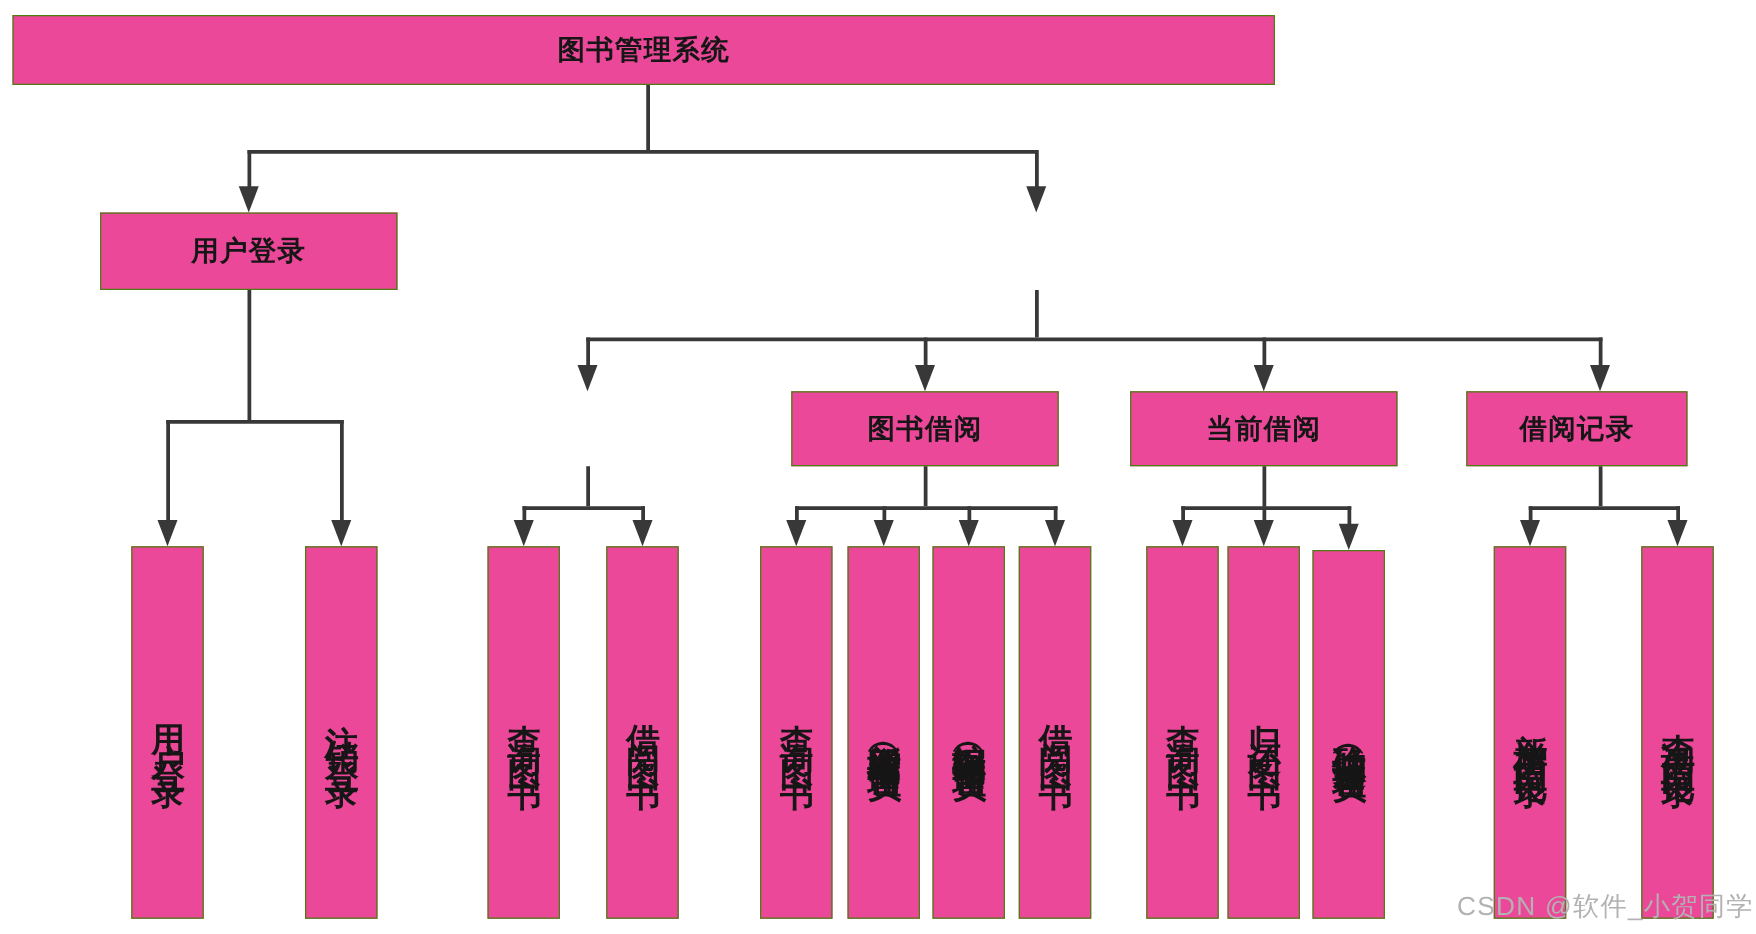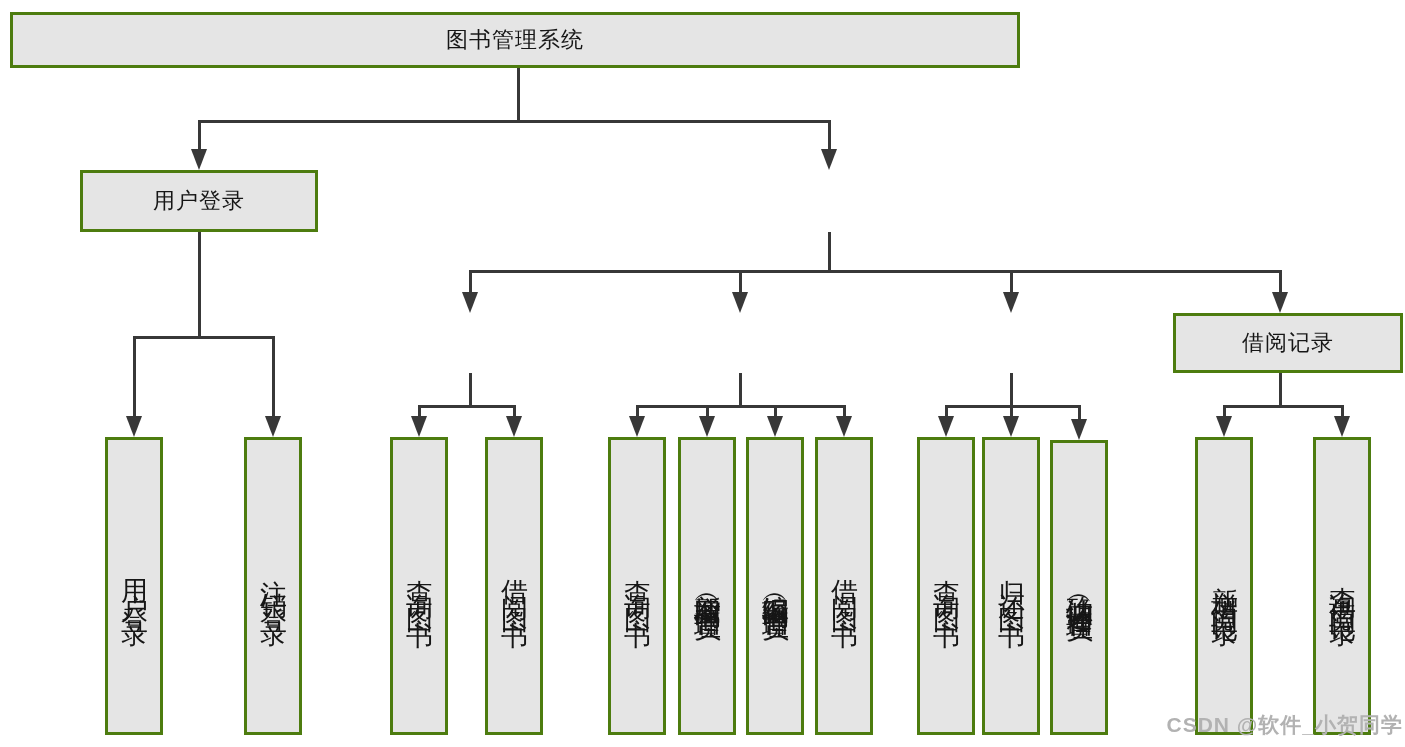--- a/index.html
+++ b/index.html
@@ -8,25 +8,26 @@
     background:#ffffff;
   }
   .canvas{
     position:relative;
     width:1405px;height:747px;
     background:#ffffff;
     overflow:hidden;
   }
   .box{
     position:absolute;
-    border:3px solid #4d7c0f;
-    background:#e5e5e5;
+    border:1px solid #4d7c0f;
+    background:#ec4899;
     display:flex;align-items:center;justify-content:center;
     box-sizing:border-box;
     color:#161616;
+    font-weight:bold;
   }
   .hbox{font-size:22px;letter-spacing:1px;}
   .vbox{font-size:27px;}
   .vtext{
     writing-mode:vertical-rl;
     text-orientation:mixed;
     white-space:nowrap;
     line-height:1;
   }
   .sp-wide{letter-spacing:14px;}
@@ -41,21 +42,20 @@
     border-right:8px solid transparent;
     border-top:21px solid #383838;
   }
   .watermark{
     position:absolute;
     right:2px;top:711px;
     font-size:21px;
     color:#b2b2b2;
     letter-spacing:1px;
     z-index:5;
-    font-weight:bold;
   }
 </style>
 </head>
 <body>
 
 <div class="canvas">
 
   <div class="box hbox" style="left:10px;top:12px;width:1010px;height:56px;">
     <span>图书管理系统</span>
   </div>
@@ -82,21 +82,27 @@
   <div class="h-line" style="left:469px;top:270px;width:813px;"></div>
   <div class="v-line" style="left:469px;top:270px;height:23px;"></div>
   <div class="arrow" style="left:462px;top:292px;"></div>
   <div class="v-line" style="left:739px;top:270px;height:23px;"></div>
   <div class="arrow" style="left:732px;top:292px;"></div>
   <div class="v-line" style="left:1010px;top:270px;height:23px;"></div>
   <div class="arrow" style="left:1003px;top:292px;"></div>
   <div class="v-line" style="left:1279px;top:270px;height:23px;"></div>
   <div class="arrow" style="left:1272px;top:292px;"></div>
 
-  <div class="box hbox" style="left:1173px;top:313px;width:230px;height:60px;justify-content:center;">
+  <div class="box hbox" style="left:633px;top:313px;width:214px;height:60px;">
+    <span>图书借阅</span>
+  </div>
+  <div class="box hbox" style="left:904px;top:313px;width:214px;height:60px;">
+    <span>当前借阅</span>
+  </div>
+  <div class="box hbox" style="left:1173px;top:313px;width:177px;height:60px;justify-content:center;">
     <span>借阅记录</span>
   </div>
 
   <div class="v-line" style="left:469px;top:373px;height:32px;"></div>
   <div class="h-line" style="left:418px;top:405px;width:98px;"></div>
   <div class="v-line" style="left:418px;top:405px;height:13px;"></div>
   <div class="arrow" style="left:411px;top:416px;"></div>
   <div class="v-line" style="left:513px;top:405px;height:13px;"></div>
   <div class="arrow" style="left:506px;top:416px;"></div>
 

